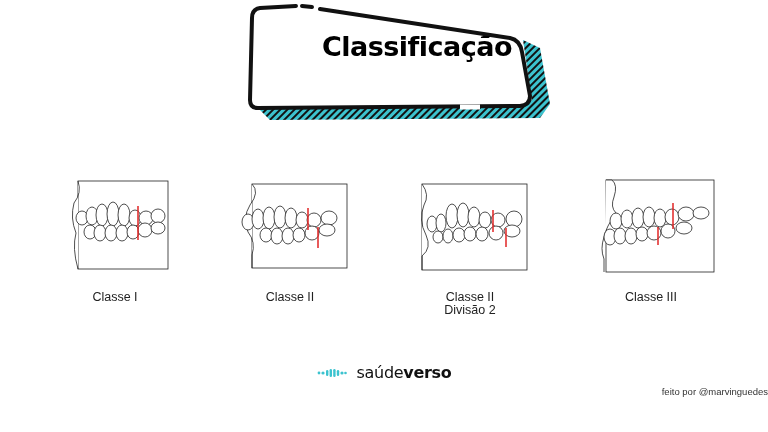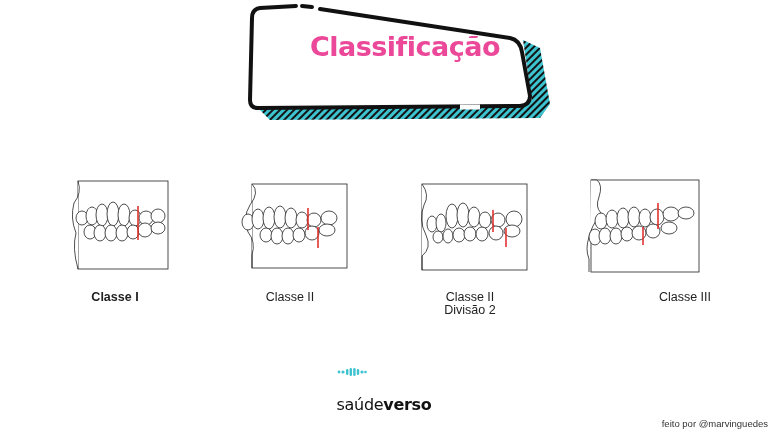--- a/index.html
+++ b/index.html
@@ -3,29 +3,29 @@
 <meta charset="utf-8">
 <style>
   html, body { margin: 0; padding: 0; }
   body {
     width: 768px; height: 432px; background: #ffffff; position: relative; overflow: hidden;
     font-family: "Liberation Sans", "DejaVu Sans", sans-serif; color: #111;
   }
   .title-wrap { position: absolute; left: 240px; top: 0; width: 320px; height: 130px; }
   .title-wrap svg { position: absolute; left: 0; top: 0; }
   .title-text {
-    position: absolute; left: 0; top: 32px; width: 330px; text-align: center;
+    position: absolute; left: 12px; top: 32px; width: 330px; text-align: center;
     font-family: "DejaVu Sans", sans-serif; font-weight: bold; font-size: 27px; line-height: 30px;
-    letter-spacing: -0.5px; color: #ec4899;
+    letter-spacing: -0.5px; color: #000000;
   }
   .card { position: absolute; width: 150px; text-align: center; }
   .card svg { display: block; margin: 0 auto; }
   .card .label { font-size: 12.5px; line-height: 13px; color: #222; margin-top: 0; }
   .footer { position: absolute; left: 0; width: 768px; top: 363px; text-align: center; }
-  .brand { display: inline-flex; gap: 18px; flex-direction: column; }
+  .brand { display: inline-flex; align-items: center; gap: 10px; }
   .brand-name { font-family: "DejaVu Sans", sans-serif; font-size: 16px; color: #111; letter-spacing: -0.3px; }
   .brand-name b { font-weight: bold; }
   .credit { font-size: 9.5px; color: #333; margin-top: 4px; text-align: right; }
 </style>
 </head>
 <body>
 
 <div class="title-wrap">
   <svg width="320" height="130" viewBox="0 0 320 130">
     <defs>
@@ -39,21 +39,21 @@
 
     <path d="M56 6 L20 8 Q12 9 12 18 L10 100 Q10 108 18 108 L280 106 Q290 105 290 96 L282 52 Q280 40 270 38 L80 9" fill="#fff" stroke="#111" stroke-width="4" stroke-linecap="round" stroke-linejoin="round"></path>
     <path d="M62 6 L72 7" stroke="#111" stroke-width="4" stroke-linecap="round"></path>
     <path d="M220 107 L240 107" stroke="#fff" stroke-width="5"></path>
   </svg>
   <div class="title-text">
     <div>Classificação</div>
   </div>
 </div>
 
-<div class="card" style="left:40px; top:178px;font-weight:bold;">
+<div class="card" style="left:40px; top:178px;">
   <svg width="110" height="95" viewBox="0 0 110 95">
     <rect x="18" y="3" width="90" height="88" fill="none" stroke="#222" stroke-width="0.8"></rect>
     <path d="M18 3 Q22 15 14 25 Q10 40 16 55 Q12 70 18 91" fill="#fff" stroke="#222" stroke-width="0.8"></path>
     <g fill="#fff" stroke="#222" stroke-width="0.8">
       <ellipse cx="22" cy="40" rx="6" ry="7"></ellipse>
         <ellipse cx="32" cy="38" rx="6" ry="9"></ellipse>
       <ellipse cx="42" cy="37" rx="6" ry="11"></ellipse>
         <ellipse cx="53" cy="36" rx="6" ry="12"></ellipse>
       <ellipse cx="64" cy="37" rx="6" ry="11"></ellipse>
         <ellipse cx="75" cy="40" rx="6" ry="8"></ellipse>
@@ -123,21 +123,21 @@
       <ellipse cx="104" cy="51" rx="8" ry="6"></ellipse>
     </g>
     <line x1="85" y1="30" x2="85" y2="52" stroke="#e02424" stroke-width="1.5"></line>
     <line x1="98" y1="48" x2="98" y2="67" stroke="#e02424" stroke-width="1.5"></line>
   </svg>
   <div style="height:16px"></div>
   <div class="label">Classe II</div>
   <div class="label">Divisão 2</div>
 </div>
 
-<div class="card" style="left:561px; top:177px;text-align:right;">
+<div class="card" style="left:576px; top:177px;">
   <svg width="130" height="98" viewBox="0 0 130 98">
     <rect x="20" y="3" width="108" height="92" fill="none" stroke="#222" stroke-width="0.8"></rect>
     <path d="M20 3 L26 3 Q32 8 28 20 Q24 30 30 36 Q20 50 18 60 Q14 72 18 82 L18 95" fill="#fff" stroke="#222" stroke-width="0.8"></path>
     <g fill="#fff" stroke="#222" stroke-width="0.8">
       <ellipse cx="30" cy="44" rx="6" ry="8"></ellipse>
         <ellipse cx="41" cy="42" rx="6" ry="9"></ellipse>
       <ellipse cx="52" cy="41" rx="6" ry="10"></ellipse>
         <ellipse cx="63" cy="40" rx="6" ry="10"></ellipse>
       <ellipse cx="74" cy="41" rx="6" ry="9"></ellipse>
         <ellipse cx="86" cy="40" rx="7" ry="8"></ellipse>

